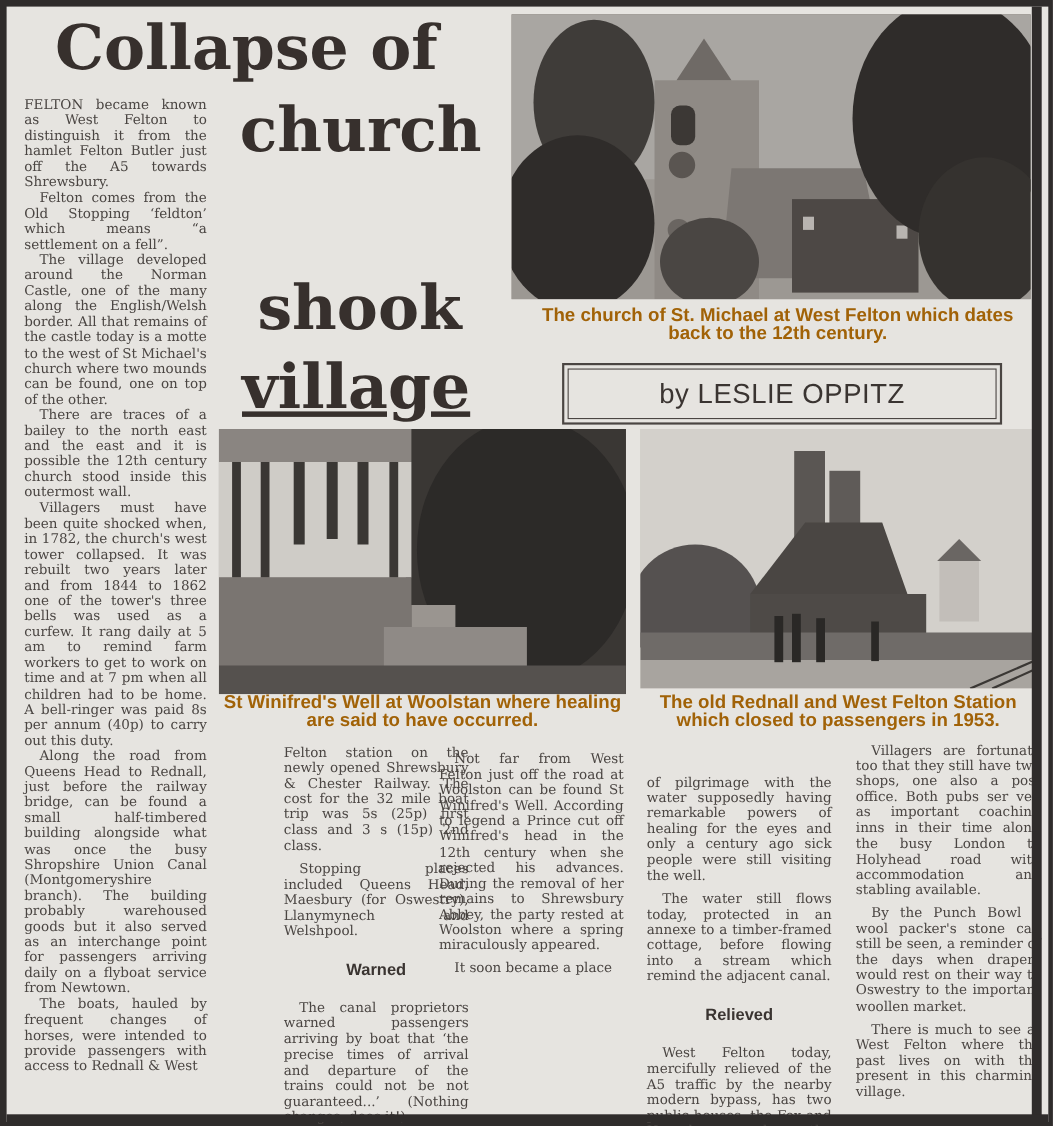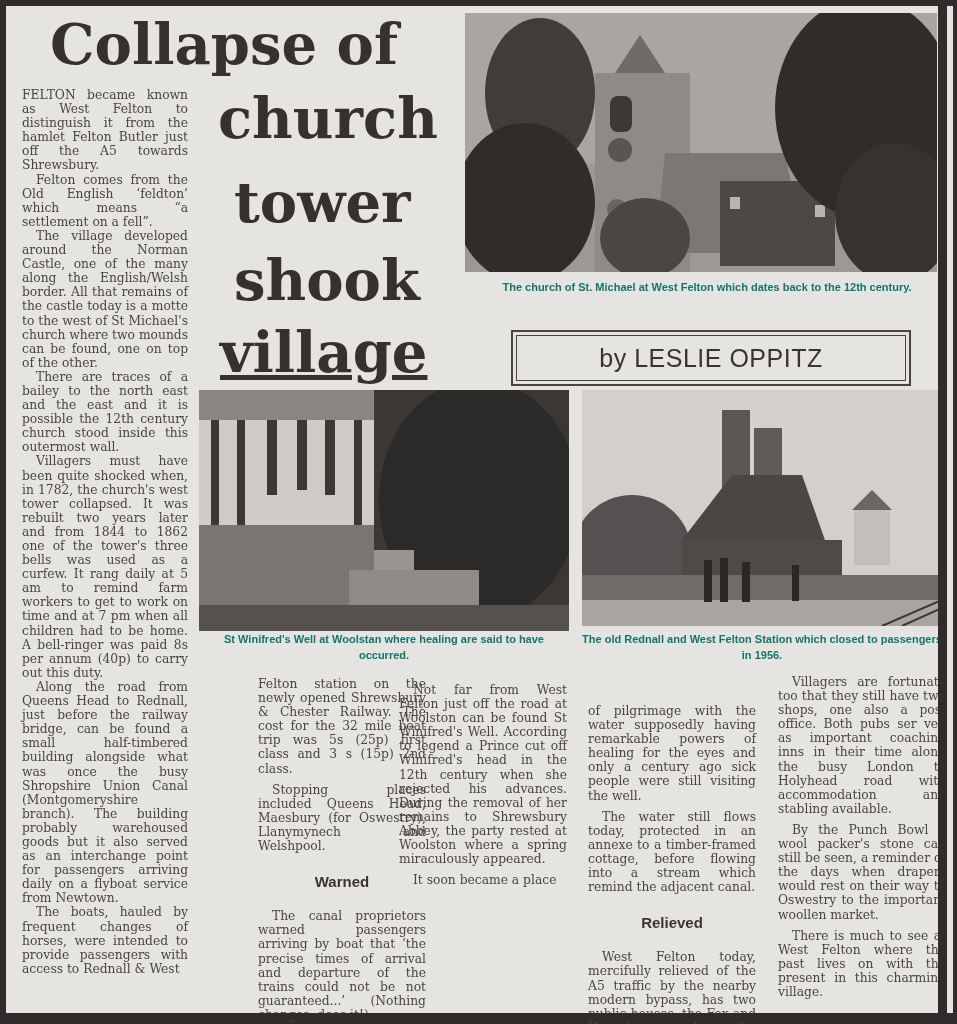--- a/index.html
+++ b/index.html
@@ -49,21 +49,21 @@
 
   
   .photo { position: absolute; overflow: hidden; background: #8a8581; }
   .photo svg { display: block; width: 100%; height: 100%; }
   .photo-church { left: 459px; top: 7px; width: 472px; height: 259px; }
   .photo-well { left: 193px; top: 384px; width: 370px; height: 241px; }
   .photo-station { left: 576px; top: 384px; width: 360px; height: 236px; background: #cfccc7; }
 
   .caption {
     position: absolute; font-family: "Liberation Sans", sans-serif; font-weight: bold;
-    font-size: 11px; line-height: 16px; text-align: center; color: #0f766e;
+    font-size: 17px; line-height: 16px; text-align: center; color: #a16207;
   }
   .cap-church { left: 470px; top: 273px; width: 462px; }
   .cap-well { left: 193px; top: 625px; width: 370px; }
   .cap-station { left: 576px; top: 625px; width: 360px; }
 
   .byline-box {
     position: absolute; left: 505px; top: 324px; width: 400px; height: 56px;
     border: 2px solid #4a4542; padding: 3px;
   }
   .byline-inner {
@@ -74,21 +74,20 @@
     font-family: "Liberation Sans", sans-serif; font-size: 25px; color: #3a3431; letter-spacing: 0.5px;
   }
 </style>
 </head>
 <body>
 
 <div class="page">
 
   <div class="headline hl-1">Collapse of</div>
   <div class="headline hl-2">church</div>
-  <div class="headline hl-3">tower</div>
   <div class="headline hl-4">shook</div>
   <div class="headline hl-5">village</div>
 
   <div class="photo photo-church">
     <svg viewBox="0 0 472 259" preserveAspectRatio="none">
       <rect width="472" height="259" fill="#9c9893"></rect>
       <rect x="0" y="0" width="472" height="150" fill="#a9a6a2"></rect>
 
       <rect x="130" y="60" width="95" height="199" fill="#8f8a85"></rect>
       <polygon points="150,60 175,22 200,60" fill="#6f6a66"></polygon>
@@ -155,25 +154,25 @@
       <g fill="#2a2826">
         <rect x="122" y="170" width="8" height="42"></rect>
         <rect x="138" y="168" width="8" height="44"></rect>
         <rect x="160" y="172" width="8" height="40"></rect>
         <rect x="210" y="175" width="7" height="36"></rect>
       </g>
       <line x1="300" y1="236" x2="360" y2="210" stroke="#3a3734" stroke-width="2"></line>
       <line x1="320" y1="236" x2="360" y2="218" stroke="#3a3734" stroke-width="2"></line>
     </svg>
   </div>
-  <div class="caption cap-station">The old Rednall and West Felton Station which closed  to passengers in 1956.</div>
+  <div class="caption cap-station">The old Rednall and West Felton Station which closed  to passengers in 1953.</div>
 
   <div class="col col1">
     <p class="first">FELTON became known as West Felton to distinguish it from the hamlet Felton Butler just off the A5 towards Shrewsbury.</p>
-    <p>Felton comes from the Old English ‘feldton’ which means “a settlement on a fell”.</p>
+    <p>Felton comes from the Old Stopping ‘feldton’ which means “a settlement on a fell”.</p>
     <p>The village developed around the Norman Castle, one of the many along the English/Welsh border. All that remains of the castle today is a motte to the west of St Michael's church where two mounds can be found, one on top of the other.</p>
     <p>There are traces of a bailey to the north east and the east and it is possible the 12th century church stood inside this outermost wall.</p>
     <p>Villagers must have been quite shocked when, in 1782, the church's west tower collapsed. It was rebuilt two years later and from 1844 to 1862 one of the tower's three bells was used as a curfew. It rang daily at 5 am to remind farm workers to get to work on time and at 7 pm when all children had to be home. A bell-ringer was paid 8s per annum (40p) to carry out this duty.</p>
     <p>Along the road from Queens Head to Rednall, just before the railway bridge, can be found a small half-timbered building alongside what was once the busy Shropshire Union Canal (Montgomeryshire branch). The building probably warehoused goods but it also served as an interchange point for passengers arriving daily on a flyboat service from Newtown.</p>
     <p>The boats, hauled by frequent changes of horses, were intended to provide passengers with access to Rednall &amp; West</p>
   </div>
 
   <div class="col col2">
     <p class="first">Felton station on the newly opened Shrewsbury &amp; Chester Railway. The cost for the 32 mile boat trip was 5s (25p) first class and 3 s (15p) 2nd class.</p>
     <p class="gap">Stopping places included Queens Head, Maesbury (for Oswestry), Llanymynech and Welshpool.</p>

